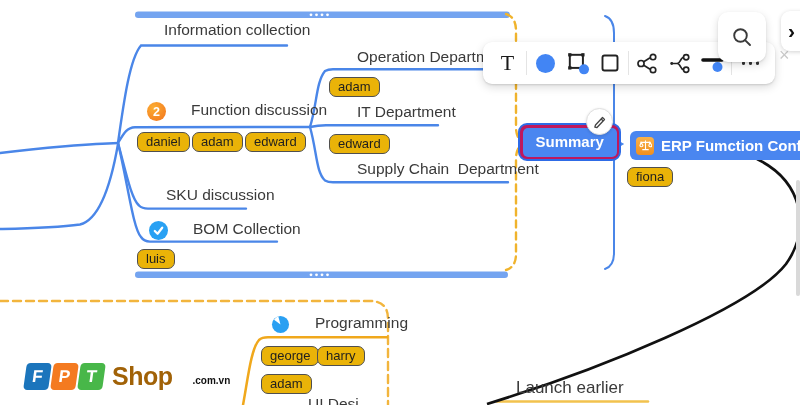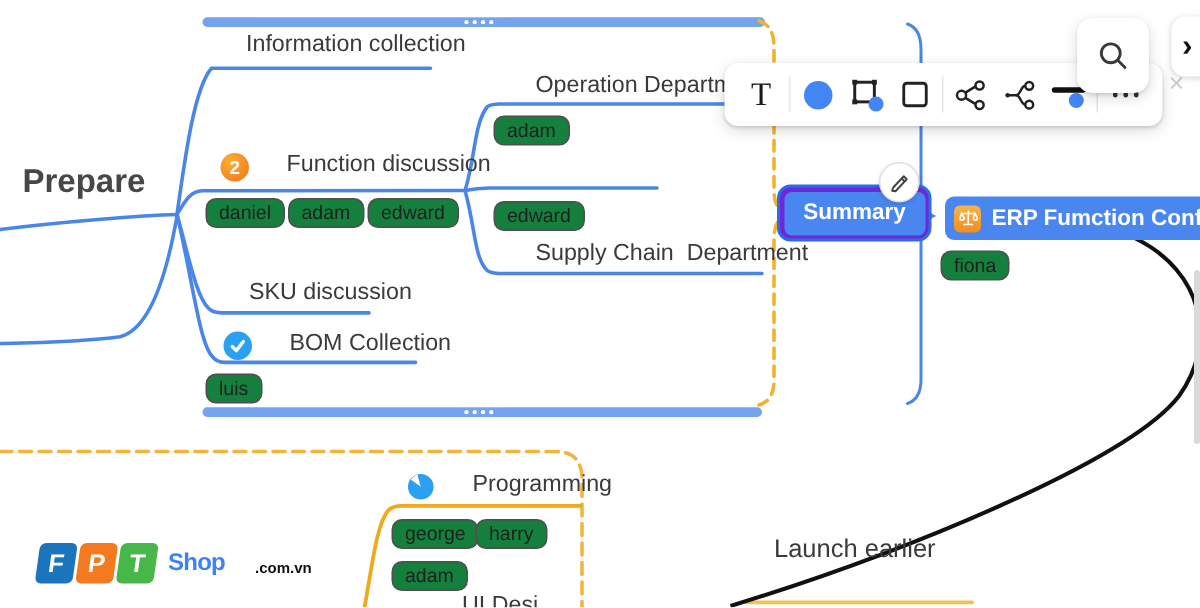--- a/index.html
+++ b/index.html
@@ -1,20 +1,20 @@
 <!DOCTYPE html>
 <html><head>
 <meta charset="utf-8">
 <style>
   html,body{margin:0;padding:0;background:#fff;}
   .stage{position:relative;width:800px;height:405px;background:#ffffff;overflow:hidden;
          font-family:"Liberation Sans",sans-serif;color:#3c3c3c;}
   svg.layer{position:absolute;left:0;top:0;pointer-events:none;}
   .topic{position:absolute;font-size:15.5px;color:#3a3a3a;white-space:pre;margin-left:20px;}
-  .tag{position:absolute;background:#15803d;border:1.6px solid #4f4f4f;border-radius:7px;
+  .tag{position:absolute;background:#eab308;border:1.6px solid #4f4f4f;border-radius:7px;
        font-size:13px;color:#1f1f1f;padding:1px 8px 2px;line-height:15px;white-space:nowrap;}
   .root-topic{position:absolute;left:15px;top:108px;font-size:22px;font-weight:600;color:#474747;}
   .badge{position:absolute;left:147px;top:102px;width:19px;height:19px;border-radius:50%;
          background:radial-gradient(circle at 35% 30%,#fcae33,#f2721c);color:#fff;font-size:12.5px;
          font-weight:700;display:flex;align-items:center;justify-content:center;}
   .task-icon{position:absolute;width:19px;height:19px;border-radius:50%;display:flex;align-items:center;justify-content:center;}
   
   .toolbar{position:absolute;left:483px;top:42px;width:292px;height:42px;background:#fff;border-radius:9px;
            box-shadow:0 1px 2px rgba(0,0,0,.12),0 3px 10px rgba(0,0,0,.15);display:flex;align-items:center;
            justify-content:space-evenly;padding:0 6px;box-sizing:border-box;}
@@ -24,36 +24,36 @@
   .blue-dot{width:19px;height:19px;border-radius:50%;background:#4285f4;}
   .more-dots{display:flex;gap:3.5px;}
   .more-dots i{width:3.5px;height:3.5px;border-radius:50%;background:#333;}
   .close-x{position:absolute;left:779px;top:46px;font-size:18px;color:#c9c9c9;line-height:1;cursor:pointer;}
   .search-btn{position:absolute;left:718px;top:12px;width:48px;height:50px;background:#fff;border-radius:10px;
               box-shadow:0 1px 2px rgba(0,0,0,.10),0 3px 9px rgba(0,0,0,.14);display:flex;align-items:center;justify-content:center;cursor:pointer;}
   .panel-toggle{position:absolute;left:781px;top:11px;width:34px;height:40px;background:#fff;border-radius:9px;
               box-shadow:0 1px 4px rgba(0,0,0,.18);display:flex;align-items:center;justify-content:flex-start;
               padding-left:7px;box-sizing:border-box;font-size:21px;font-weight:700;color:#111;cursor:pointer;}
   
-  .summary-node{position:absolute;left:518px;top:123px;border:2.5px solid #2e6be6;border-radius:9px;background:#6d28d9;
+  .summary-node{position:absolute;left:518px;top:123px;border:2.5px solid #2e6be6;border-radius:9px;background:#be185d;
                 padding:2.5px;cursor:pointer;}
   .summary-inner{background:#4a86f0;border-radius:5px;color:#fff;font-size:15px;font-weight:600;
                  padding:5px 13px 6px;line-height:18px;}
   .fmt-badge{position:absolute;left:586px;top:108px;width:25px;height:25px;border-radius:50%;background:#fff;
              border:1px solid #e0e0e0;box-shadow:0 1px 3px rgba(0,0,0,.15);display:flex;align-items:center;justify-content:center;cursor:pointer;}
   .erp-node{position:absolute;left:630px;top:131px;width:190px;height:29px;background:#4a86f0;border-radius:6px;
             display:flex;align-items:center;gap:7px;padding-left:6px;box-sizing:border-box;cursor:pointer;}
   .erp-node .label{color:#fff;font-size:15px;font-weight:600;white-space:nowrap;}
   .erp-emoji{width:18px;height:18px;border-radius:4px;background:linear-gradient(#f9b24a,#f08f1e);
              display:flex;align-items:center;justify-content:center;flex:none;}
   
   .wm{position:absolute;left:25px;top:362px;display:flex;align-items:center;}
   .wm .tile{width:25px;height:27px;border-radius:4px;transform:skewX(-8deg);display:flex;align-items:center;
             justify-content:center;color:#fff;font-weight:700;font-size:17px;margin-right:2px;}
-  .wm .shop{font-size:16px;font-weight:800;color:#3b82f6;margin-left:6px;letter-spacing:-.5px;}
+  .wm .shop{font-size:25px;font-weight:800;color:#a16207;margin-left:6px;letter-spacing:-.5px;}
   .wm .dom{font-size:10px;font-weight:700;color:#101010;margin-top:7px;padding-left:20px;}
   .scrollbar{position:absolute;left:796px;top:180px;width:4px;height:116px;border-radius:2px;background:#d9d9d9;}
 </style>
 </head>
 <body>
 
 <div class="stage">
 
   <svg class="layer" width="800" height="405" viewBox="0 0 800 405">
     <g fill="none" stroke="#4a86e8" stroke-width="2.4" stroke-linecap="round">
@@ -89,42 +89,42 @@
     <path d="M0,301 L370,301 Q388,301 388,319 L388,405" fill="none" stroke="#f2b53d" stroke-width="2.4" stroke-dasharray="8 5" stroke-linecap="round"></path>
 
     <g fill="none" stroke="#f0a81c" stroke-width="2.5" stroke-linecap="round">
       <path d="M243,405 C248,378 251,349 259,340 Q262,337.3 268,337.3 L387,337.3"></path>
       <path d="M497,401.5 L648,401.5" stroke="#f2c24e"></path>
     </g>
 
     <path d="M757,159 C802,181 812,228 786,264 C752,308 598,370 487,404" fill="none" stroke="#111111" stroke-width="2.7"></path>
   </svg>
 
-  <div class="root-topic">Prepare</div>
   <div class="topic" style="left:144px;top:21px;">Information collection</div>
   <div class="badge">2</div>
   <div class="topic" style="left:171px;top:101px;">Function discussion</div>
   <div class="topic" style="left:337px;top:48px;">Operation Department</div>
+  <div class="topic" style="left:337px;top:103px;">IT Department</div>
   <div class="topic" style="left:337px;top:160px;">Supply Chain  Department</div>
   <div class="topic" style="left:146px;top:186px;">SKU discussion</div>
   <div class="task-icon" style="left:149px;top:221px;background:#29a1f3;">
     <svg width="13" height="13" viewBox="0 0 14 14">
         <polyline points="3,7.5 6,10.5 11,4" fill="none" stroke="#fff" stroke-width="2.4" stroke-linecap="round" stroke-linejoin="round"></polyline>
       </svg>
   </div>
   <div class="topic" style="left:173px;top:220px;text-align:right;">BOM Collection</div>
   <div class="task-icon" style="left:271px;top:315px;">
     <svg width="19" height="19" viewBox="0 0 20 20">
         <circle cx="10" cy="10" r="9" fill="#2aa0f2"></circle>
         <path d="M10,10 L3.2,5 A9,9 0 0 1 7.6,1.35 Z" fill="#fff"></path>
       </svg>
   </div>
   <div class="topic" style="left:295px;top:314px;">Programming</div>
   <div class="topic" style="left:288px;top:395px;">UI Desi</div>
-  <div class="topic" style="left:496px;top:356px;font-size:17px;">Launch earlier</div>
+  <div class="topic" style="left:496px;top:378px;font-size:17px;">Launch earlier</div>
 
   <div class="tag" style="left:137px;top:132px;">daniel</div>
   <div class="tag" style="left:192px;top:132px;">adam</div>
   <div class="tag" style="left:245px;top:132px;">edward</div>
   <div class="tag" style="left:329px;top:77px;">adam</div>
   <div class="tag" style="left:329px;top:134px;">edward</div>
   <div class="tag" style="left:137px;top:249px;">luis</div>
   <div class="tag" style="left:627px;top:167px;">fiona</div>
   <div class="tag" style="left:261px;top:346px;">george</div>
   <div class="tag" style="left:317px;top:346px;">harry</div>

